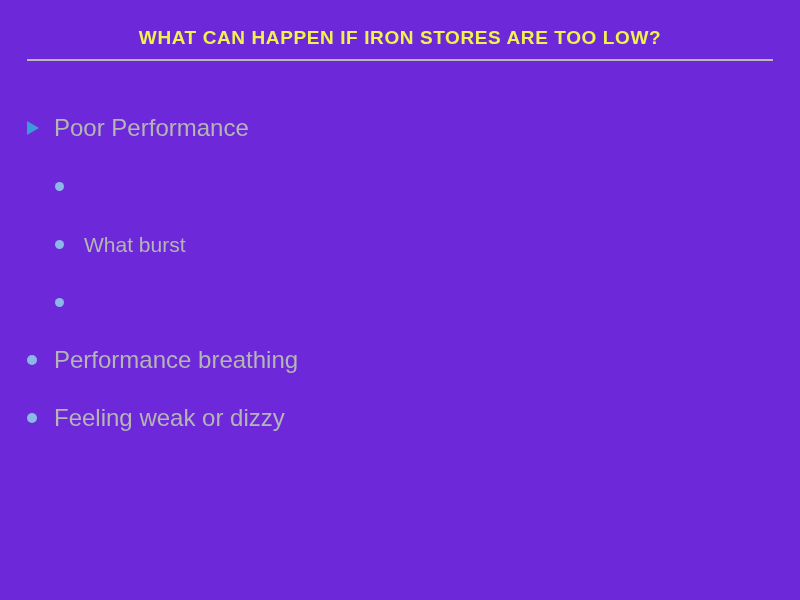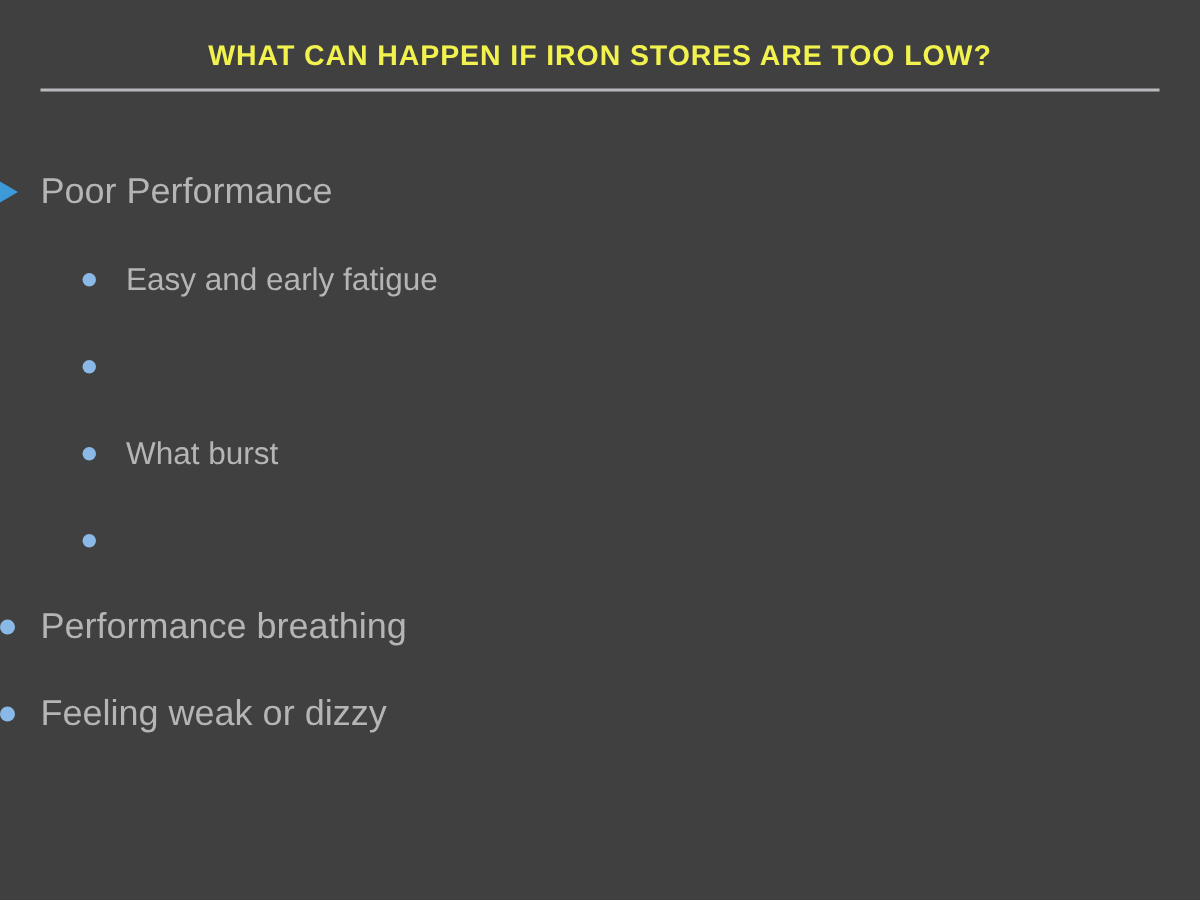--- a/index.html
+++ b/index.html
@@ -10,21 +10,21 @@
     width: 800px;
     height: 600px;
     background: #232323;
     font-family: "Liberation Sans", sans-serif;
     overflow: hidden;
   }
   .slide {
     position: relative;
     width: 800px;
     height: 600px;
-    background: #404040;
+    background: #6d28d9;
     box-sizing: border-box;
   }
 
   
   .title-block {
     position: absolute;
     left: 27px;
     top: 26px;
     width: 746px;
   }
@@ -52,21 +52,21 @@
     left: 0;
     top: 99px;
     width: 800px;
   }
   .bullet-row {
     position: relative;
     height: 58px;
     display: flex;
     align-items: center;
   }
-  .bullet-row.level-1 { }
+  .bullet-row.level-1 { padding-left: 27px; }
   .bullet-row.level-2 { padding-left: 55px; }
 
   .marker {
     flex: 0 0 auto;
     display: inline-flex;
     align-items: center;
     justify-content: flex-start;
   }
   .bullet-row.level-1 .marker { width: 27px; }
   .bullet-row.level-2 .marker { width: 29px; }
@@ -118,26 +118,20 @@
 
   <div class="outline">
 
     <div class="bullet-row level-1">
       <span class="marker">
         <span class="marker-triangle"></span>
       </span>
       <span class="bullet-text">Poor Performance</span>
     </div>
 
-    <div class="bullet-row level-2">
-      <span class="marker">
-        <span class="marker-dot"></span>
-      </span>
-      <span class="bullet-text">Easy and early fatigue</span>
-    </div>
 
     <div class="bullet-row level-2">
       <span class="marker">
         <span class="marker-dot"></span>
       </span>
     </div>
 
     <div class="bullet-row level-2">
       <span class="marker">
         <span class="marker-dot"></span>

